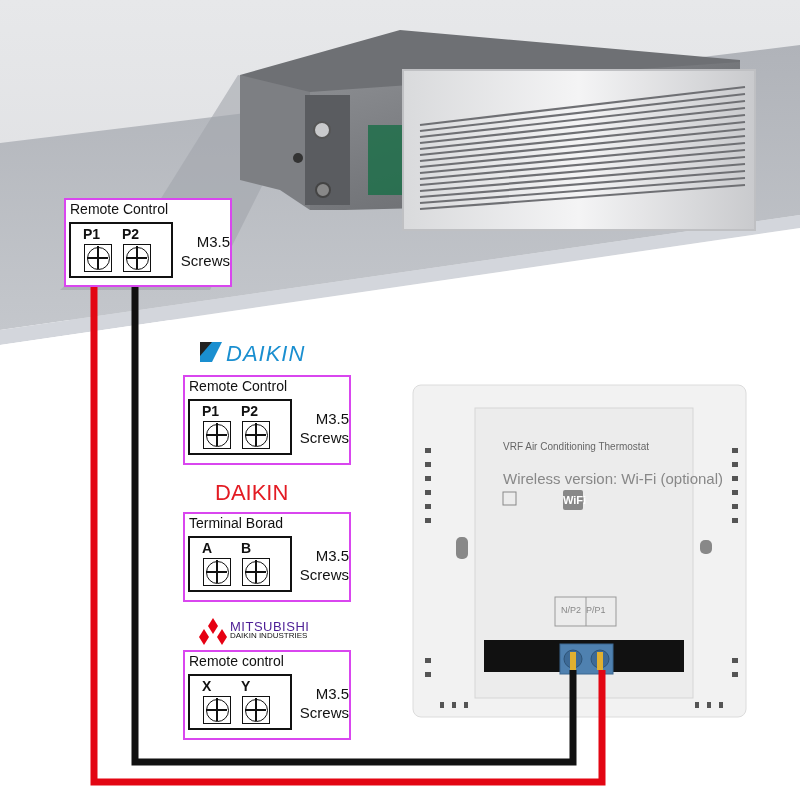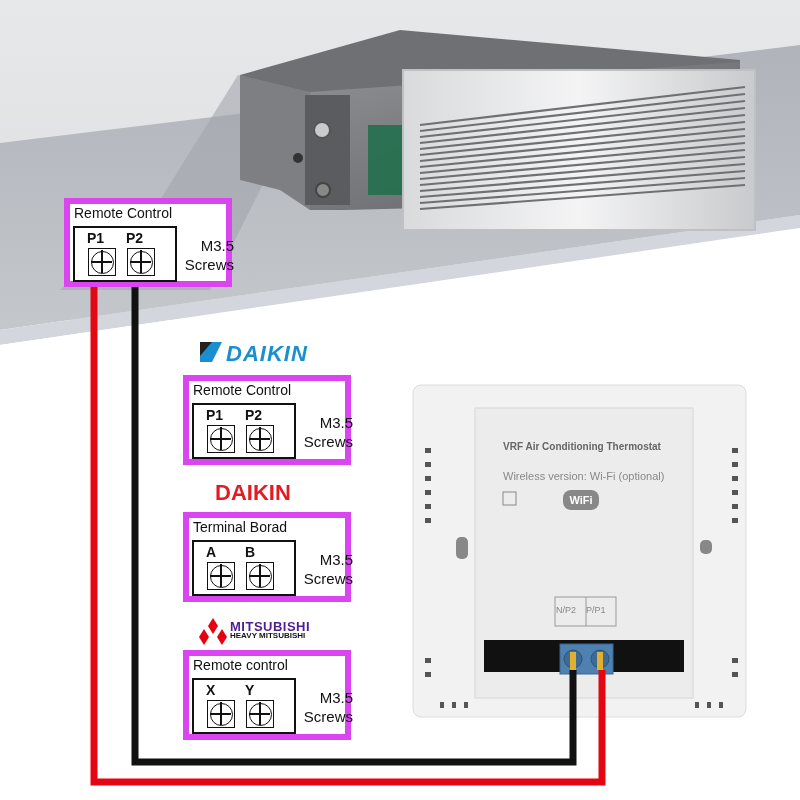--- a/index.html
+++ b/index.html
@@ -1,30 +1,30 @@
 <!DOCTYPE html>
 <html><head>
 <meta charset="utf-8">
 <style>
   html,body{margin:0;padding:0;}
   body{width:800px;height:800px;position:relative;overflow:hidden;background:#ffffff;font-family:"Liberation Sans",sans-serif;}
   .abs{position:absolute;}
   
   #bg-top{left:0;top:0;width:800px;height:800px;}
   
-  .tbox{position:absolute;background:#fff;border:6px solid #d946ef;box-sizing:border-box;}
+  .tbox{position:absolute;background:#fff;border:2px solid #d946ef;box-sizing:border-box;}
   .tbox .title{position:absolute;left:4px;top:1px;font-size:14px;color:#111;white-space:nowrap;}
   .tbox .inner{position:absolute;border:2px solid #111;box-sizing:border-box;}
   .tbox .term{position:absolute;width:30px;text-align:left;font-weight:bold;font-size:14px;color:#111;}
   .tbox .screw{position:absolute;width:28px;height:28px;border:1.5px solid #111;box-sizing:border-box;background:#fff;}
   .tbox .screw::before{content:"";position:absolute;left:2px;top:2px;width:21px;height:21px;border:1.5px solid #111;border-radius:50%;}
   .tbox .screw::after{content:"";position:absolute;left:12px;top:1px;width:1.5px;height:23px;background:#111;}
   .tbox .hline{position:absolute;left:2px;top:12px;width:21px;height:1.5px;background:#111;}
   .tbox .note{position:absolute;font-size:15px;color:#111;text-align:right;line-height:19px;}
-  .brand{position:absolute;font-weight:bold;font-style:italic;}
+  .brand{position:absolute;font-weight:normal;font-style:italic;}
 </style>
 </head>
 <body>
 
 <svg class="abs" id="bg-top" width="800" height="800" viewBox="0 0 800 800">
   <defs>
     <linearGradient id="ceilTop" x1="0" y1="0" x2="0" y2="1">
       <stop offset="0" stop-color="#e7e8ea"></stop>
       <stop offset="1" stop-color="#dcdde0"></stop>
     </linearGradient>
@@ -198,37 +198,37 @@
         <span class="hline"></span>
       </div>
   </div>
   <div class="note" style="left:108px;top:32px;width:56px;">
     <div>M3.5</div>
     <div>Screws</div>
   </div>
 </div>
 
 <div class="brand" style="left:230px;top:619px;font-size:13px;color:#4c1d95;font-style:normal;letter-spacing:0.5px;">MITSUBISHI</div>
-<div class="brand" style="left:230px;top:631px;font-size:8px;color:#111;font-style:normal;">HEAVY MITSUBISHI</div>
+<div class="brand" style="left:230px;top:631px;font-size:8px;color:#111;font-style:normal;">DAIKIN INDUSTRIES</div>
 <div class="tbox" style="left:183px;top:650px;width:168px;height:90px;">
   <div class="title">Remote control</div>
   <div class="inner" style="left:3px;top:22px;width:104px;height:56px;">
     <div class="term" style="left:12px;top:2px;">X</div>
     <div class="term" style="left:51px;top:2px;">Y</div>
     <div class="screw" style="left:13px;top:20px;">
         <span class="hline"></span>
       </div>
     <div class="screw" style="left:52px;top:20px;">
         <span class="hline"></span>
       </div>
   </div>
   <div class="note" style="left:108px;top:32px;width:56px;">
     <div>M3.5</div>
     <div>Screws</div>
   </div>
 </div>
 
-<div class="abs" style="left:503px;top:441px;font-size:10px;font-weight:bold;color:#666;white-space:nowrap;">VRF Air Conditioning Thermostat</div>
-<div class="abs" style="left:503px;top:470px;font-size:11px;color:#888;white-space:nowrap;">Wireless version: Wi-Fi (optional)</div>
+<div class="abs" style="left:503px;top:441px;font-size:10px;font-weight:normal;color:#666;white-space:nowrap;">VRF Air Conditioning Thermostat</div>
+<div class="abs" style="left:503px;top:470px;font-size:15px;color:#888;white-space:nowrap;">Wireless version: Wi-Fi (optional)</div>
 <div class="abs" style="left:522px;top:495px;font-size:9px;color:#888;padding-left:44px;">IP30</div>
-<div class="abs" style="left:563px;top:490px;width:36px;height:20px;border-radius:8px;background:#888;color:#fff;font-size:11px;font-weight:bold;text-align:center;line-height:20px;">WiFi</div>
-<div class="abs" style="left:556px;top:605px;width:30px;font-size:9px;color:#888;">N/P2</div>
+<div class="abs" style="left:563px;top:490px;width:20px;height:20px;border-radius:2px;background:#888;color:#fff;font-size:11px;font-weight:bold;text-align:center;line-height:20px;">WiFi</div>
+<div class="abs" style="left:556px;top:605px;width:30px;font-size:9px;color:#888;text-align:center;">N/P2</div>
 <div class="abs" style="left:586px;top:605px;width:18px;font-size:9px;color:#888;text-align:center;">P/P1</div>
 
 </body></html>

